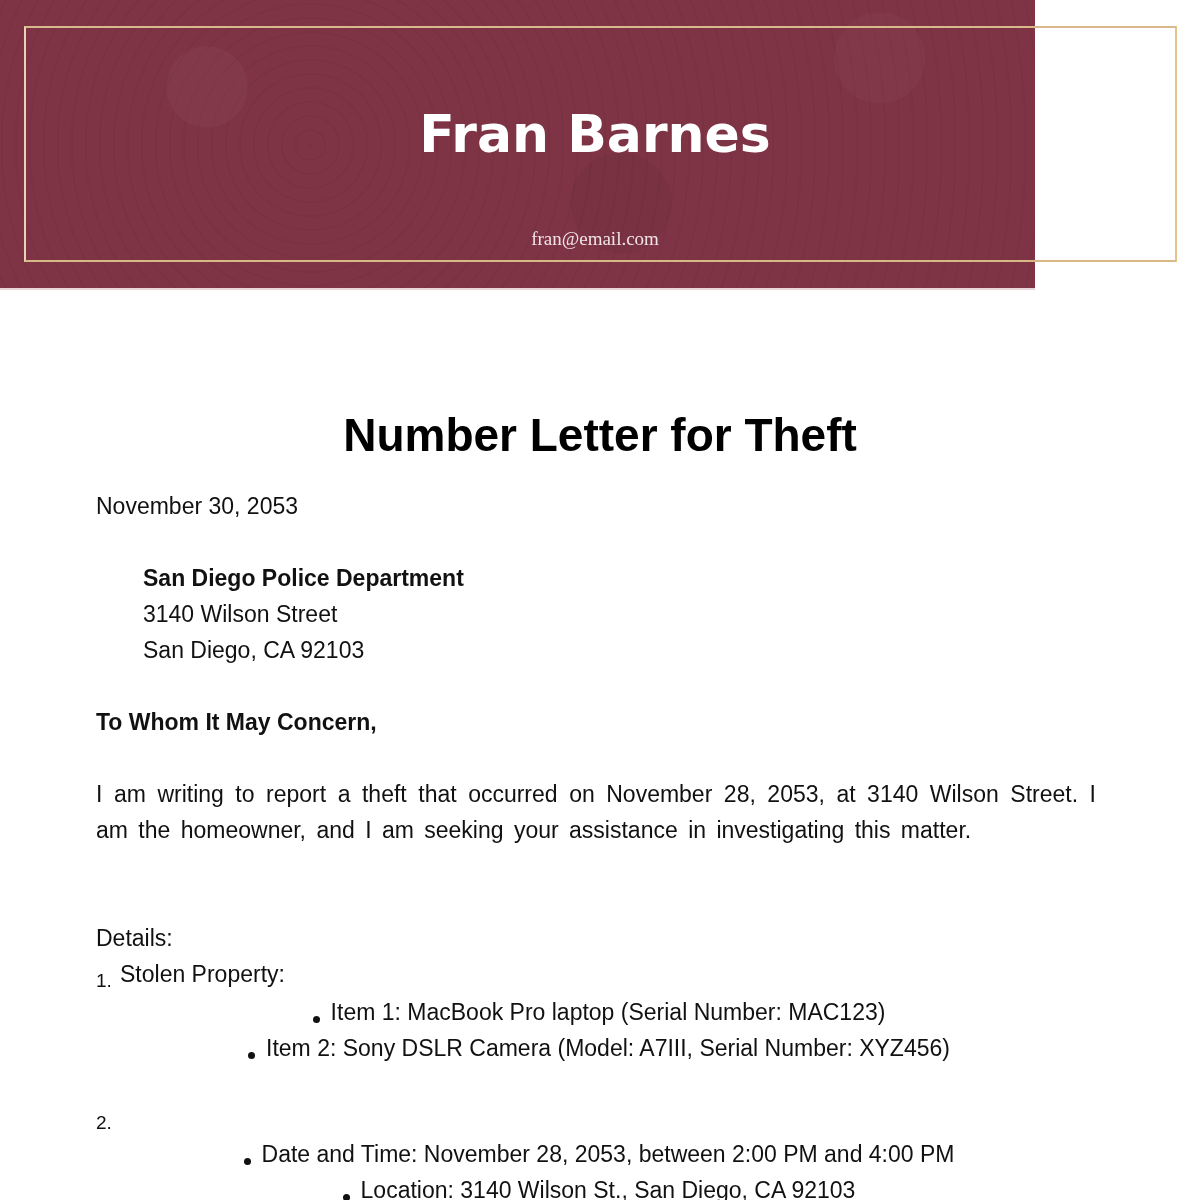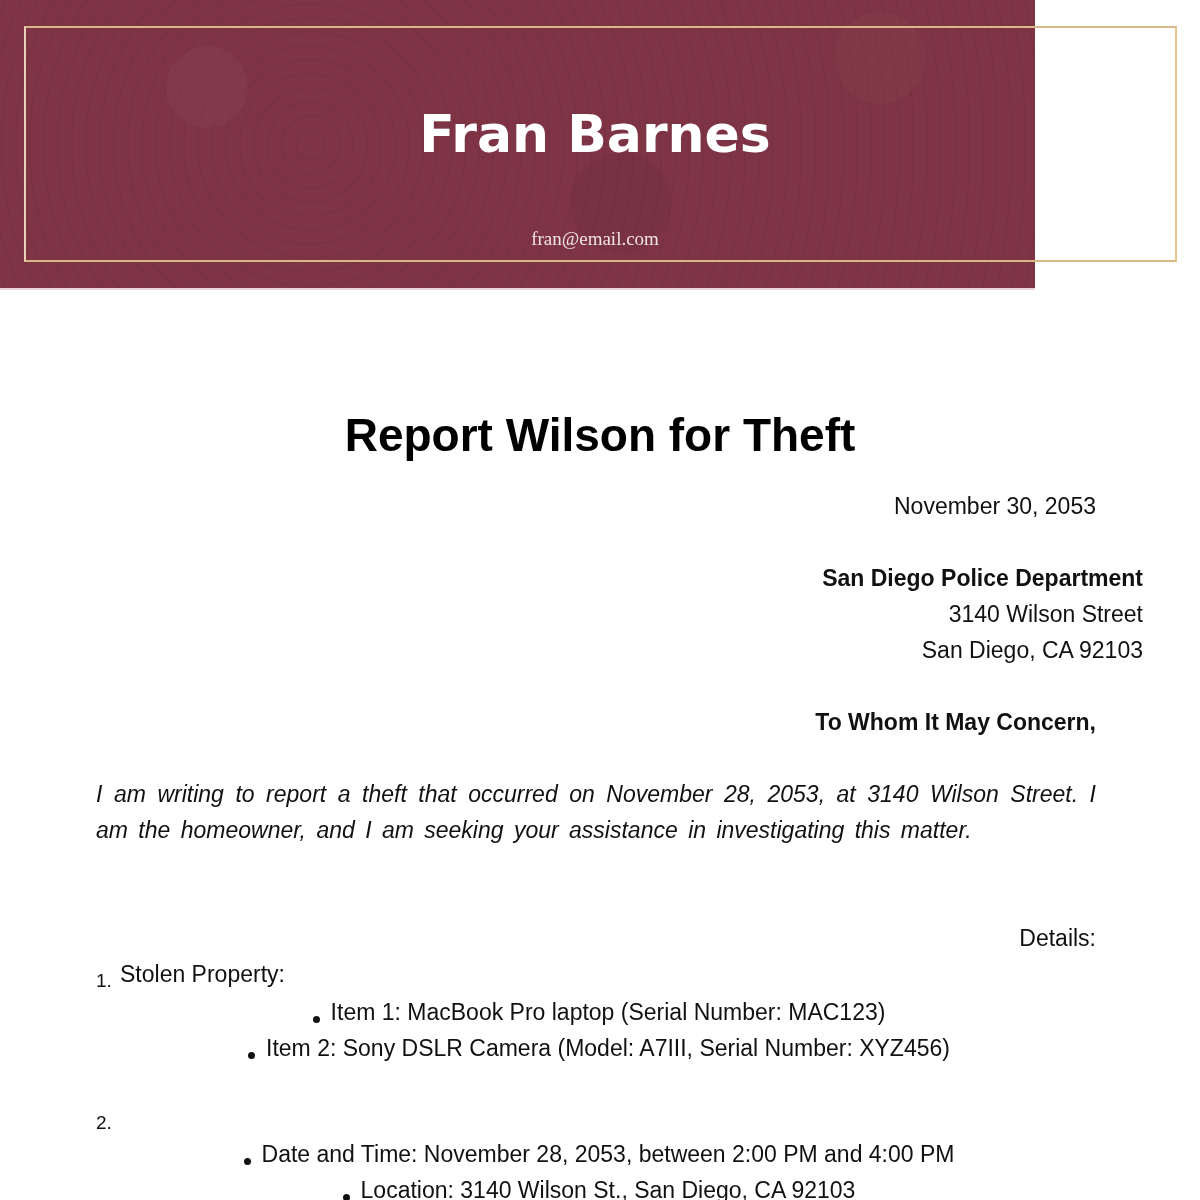--- a/index.html
+++ b/index.html
@@ -74,33 +74,31 @@
       font-size: 46px;
       color: #000000;
     }
     .body-text {
       position: absolute;
       left: 96px;
       width: 1000px;
       font-size: 23px;
       line-height: 36px;
       color: #111111;
-      text-align: right;
     }
     .bold { font-weight: bold; }
 
     .date { top: 488px; }
     .recipient { top: 560px; margin-left: 47px; }
     .salutation { top: 704px; }
     .paragraph {
       top: 776px;
       text-align: justify;
       text-align-last: left;
       word-spacing: 4px;
-      font-style: italic;
     }
     .details-label { top: 920px; }
 
     .section {
       position: absolute;
       left: 96px;
       width: 1000px;
       font-size: 23px;
       line-height: 36px;
     }
@@ -139,21 +137,21 @@
   </style>
 </head>
 <body>
 
 <div class="header">
   <div class="header-frame"></div>
   <div class="header-name">Fran Barnes</div>
   <div class="header-email">fran@email.com</div>
 </div>
 
-<h1 class="doc-title">Report Wilson for Theft</h1>
+<h1 class="doc-title">Number Letter for Theft</h1>
 
 <div class="body-text date">November 30, 2053</div>
 
 <div class="body-text recipient">
   <div class="bold">San Diego Police Department</div>
   <div>3140 Wilson Street</div>
   <div>San Diego, CA 92103</div>
 </div>
 
 <div class="body-text salutation bold">To Whom It May Concern,</div>

